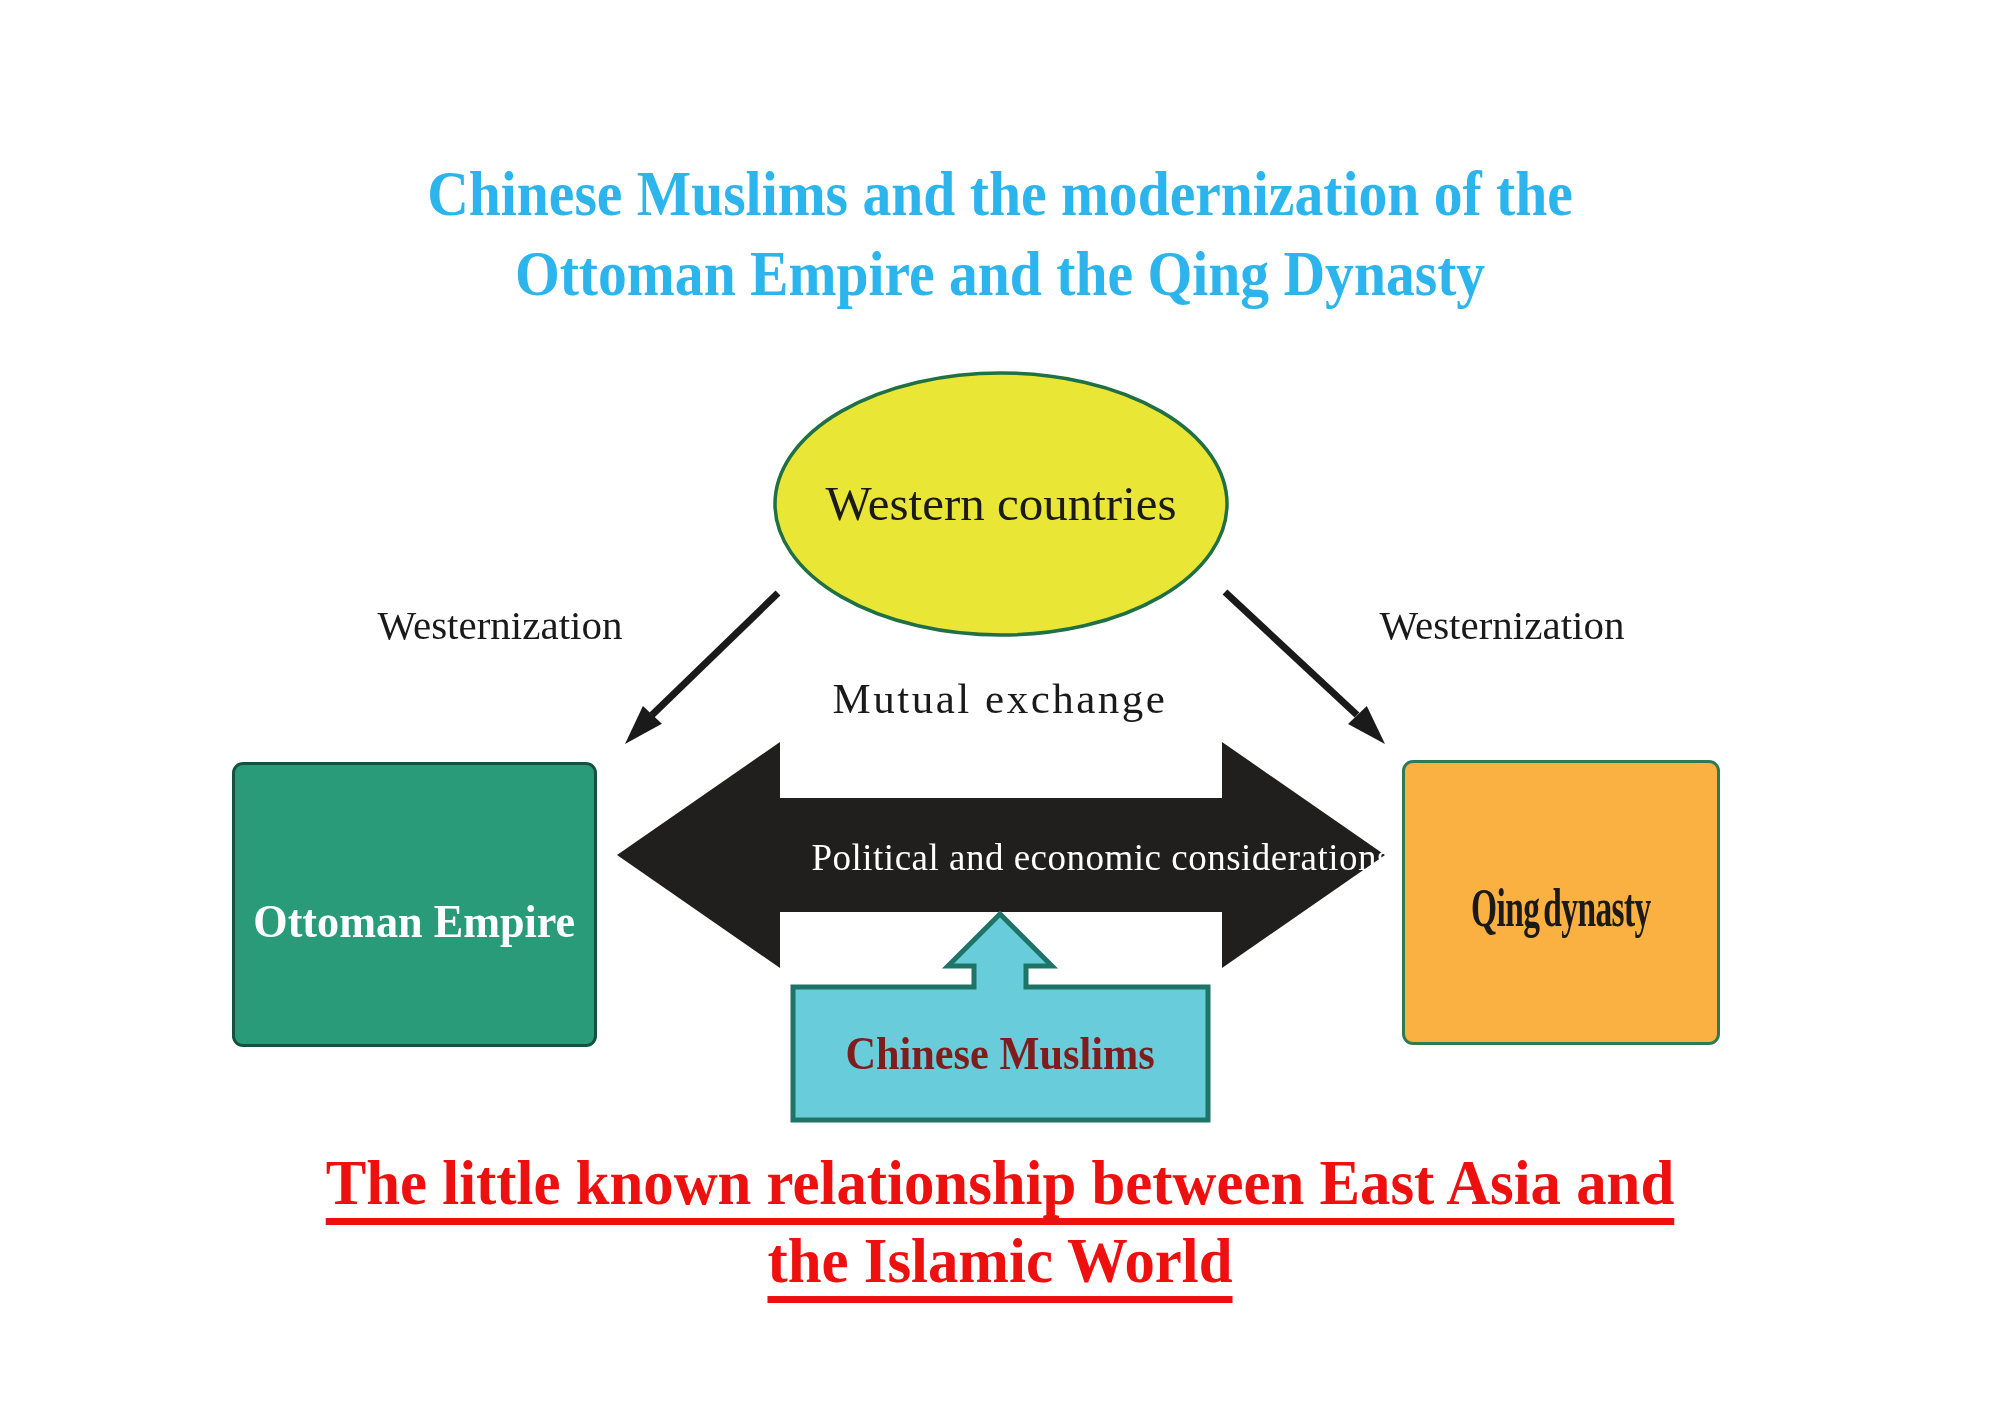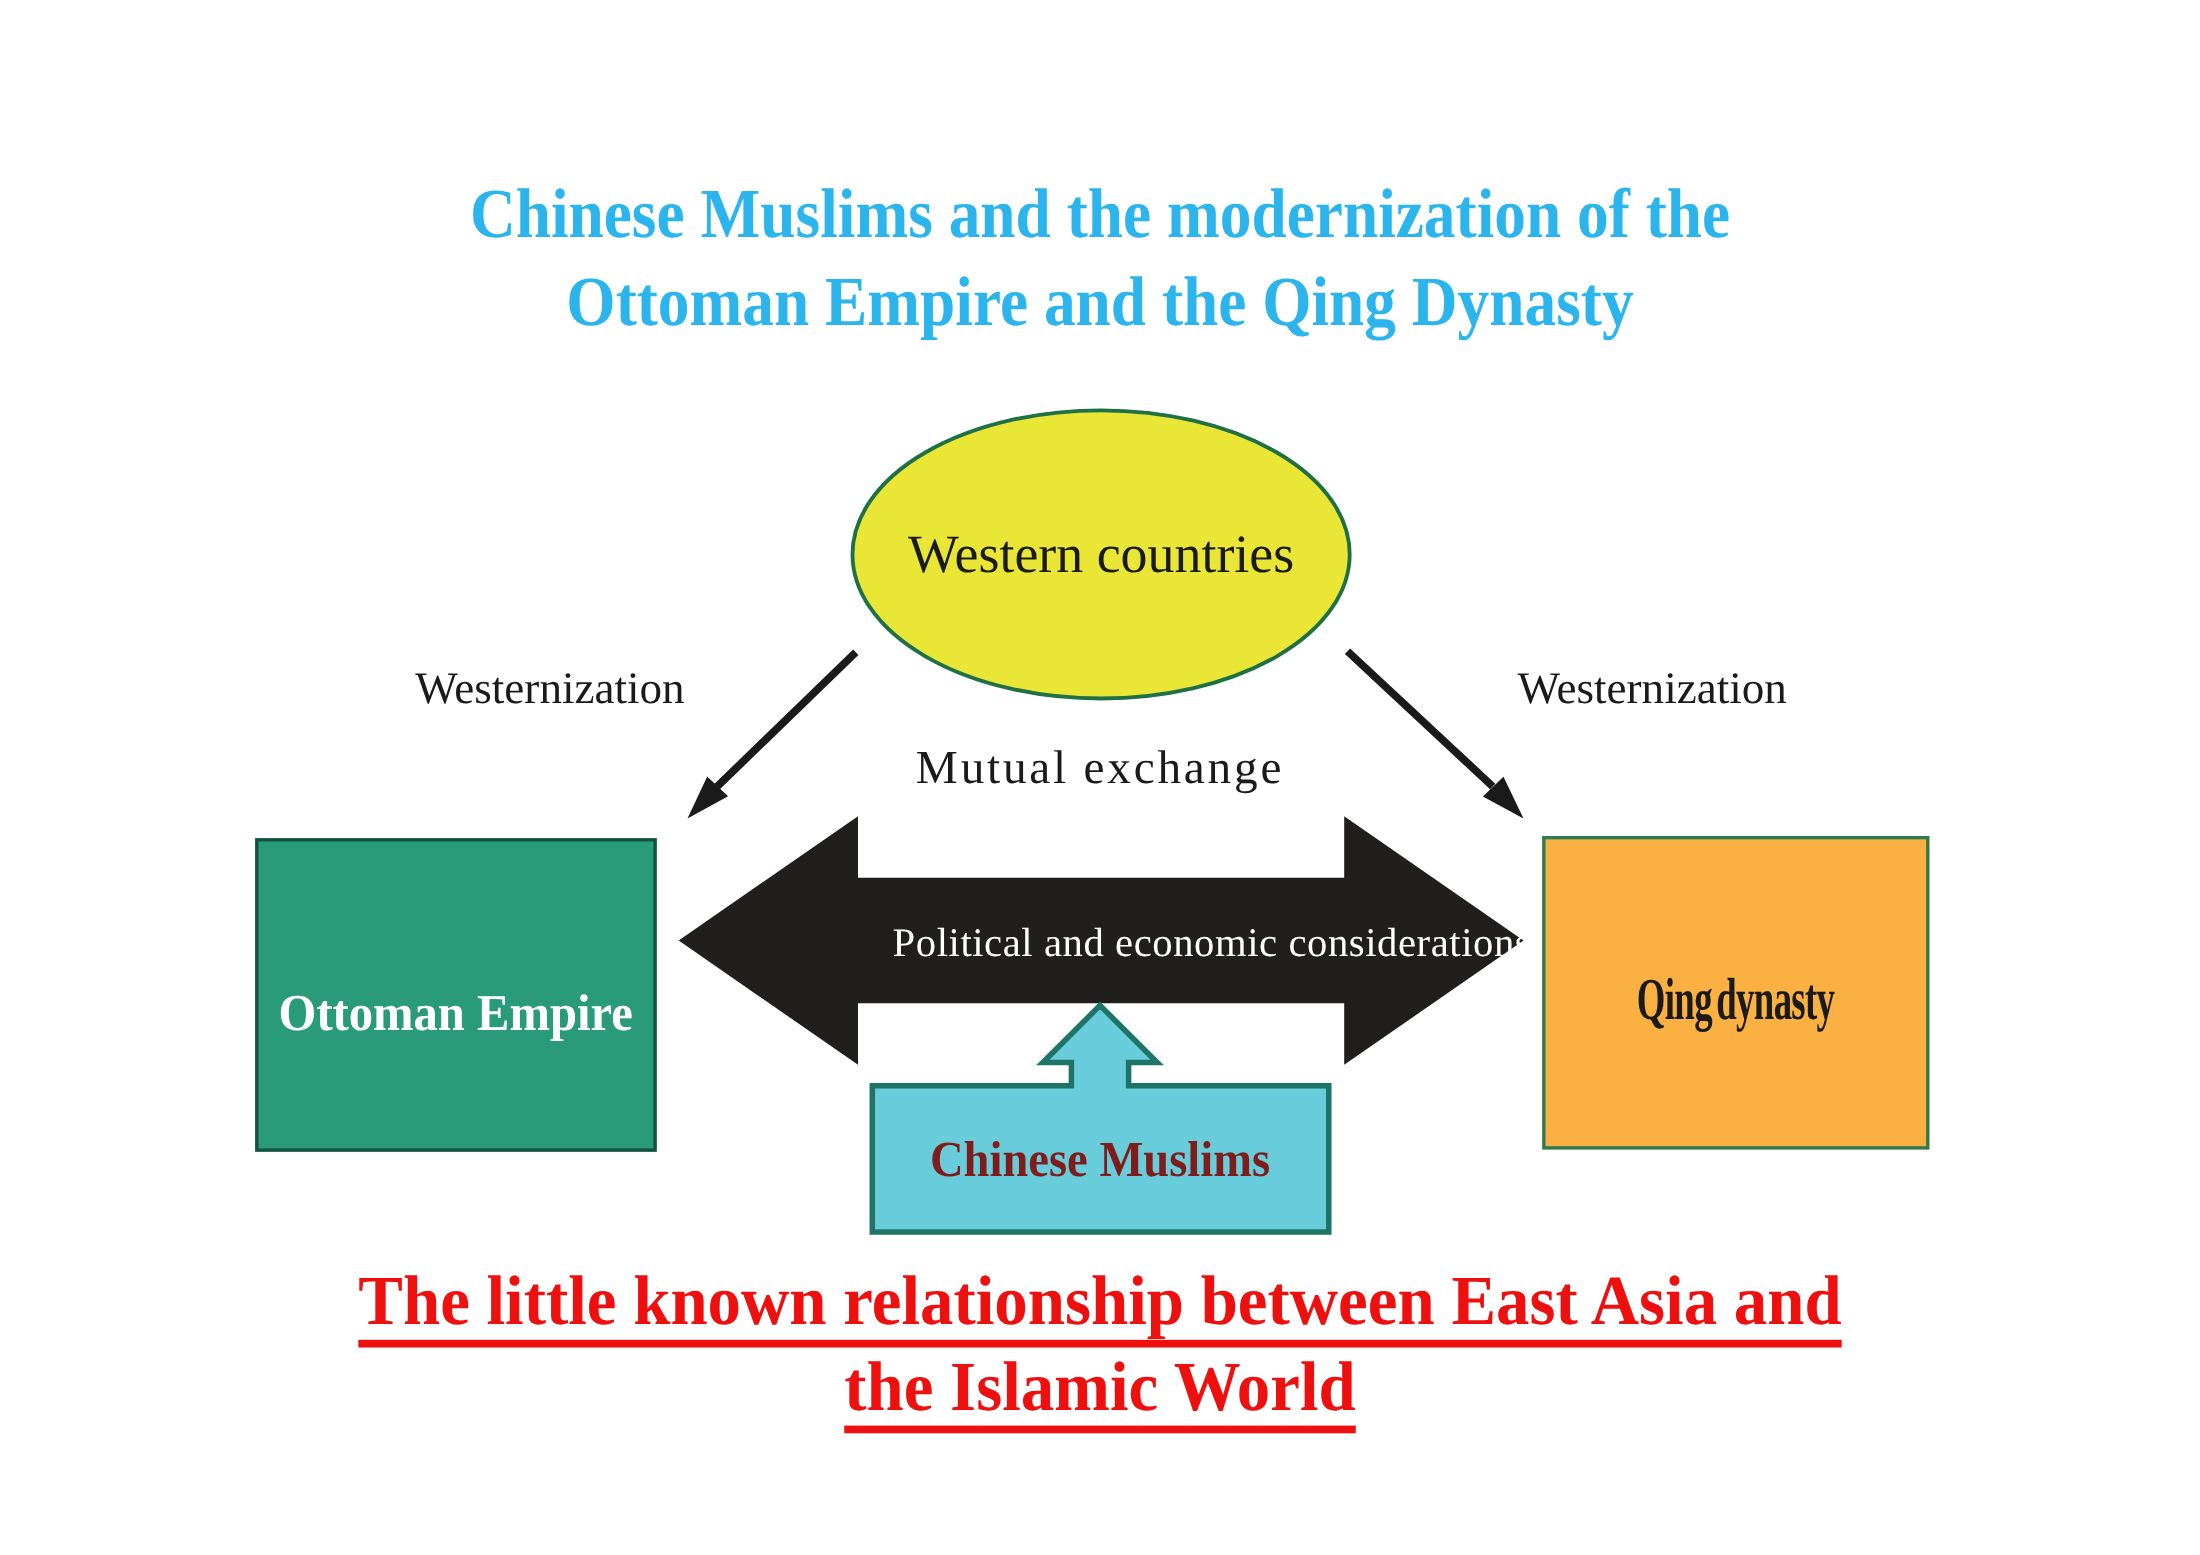--- a/index.html
+++ b/index.html
@@ -22,29 +22,29 @@
   .lbl-westernization-left{top:601px;left:300px;width:400px;font-size:41px;line-height:48px;}
   .lbl-westernization-right{top:601px;left:1302px;width:400px;font-size:41px;line-height:48px;}
   .lbl-mutual-exchange{top:671px;left:700px;width:600px;font-size:43px;line-height:56px;letter-spacing:2.5px;}
   .lbl-political{
     top:836px;left:592px;width:800px;font-size:37px;line-height:44px;
     color:#ffffff;letter-spacing:0.5px;text-align:right;
   }
   
   .box{
     display:flex;align-items:center;justify-content:center;
-    box-sizing:border-box;font-weight:bold;text-align:center;
+    box-sizing:border-box;font-weight:bold;text-align:center;border-radius:11px;
   }
   .box-ottoman{
     left:232px;top:762px;width:365px;height:285px;
     background:#2a9b78;border:3px solid #14523f;color:#ffffff;font-size:47px;
   }
   .box-ottoman .box-label{transform:translateY(16px) scaleX(0.94);}
   .box-qing{
-    left:1402px;top:760px;width:352px;height:285px;
+    left:1402px;top:760px;width:318px;height:285px;
     background:#fbb042;border:3px solid #2d7b55;color:#1a1a1a;font-size:54px;
   }
   .box-qing .box-label{transform:translateY(5px) scaleX(0.62);word-spacing:-6px;letter-spacing:-1px;white-space:nowrap;}
   .box-chinese{
     left:793px;top:987px;width:415px;height:133px;
     color:#7f1d1d;font-size:46px;background:transparent;border:none;
   }
   .box-chinese .box-label{transform:scaleX(0.92);}
   
   .footer{

